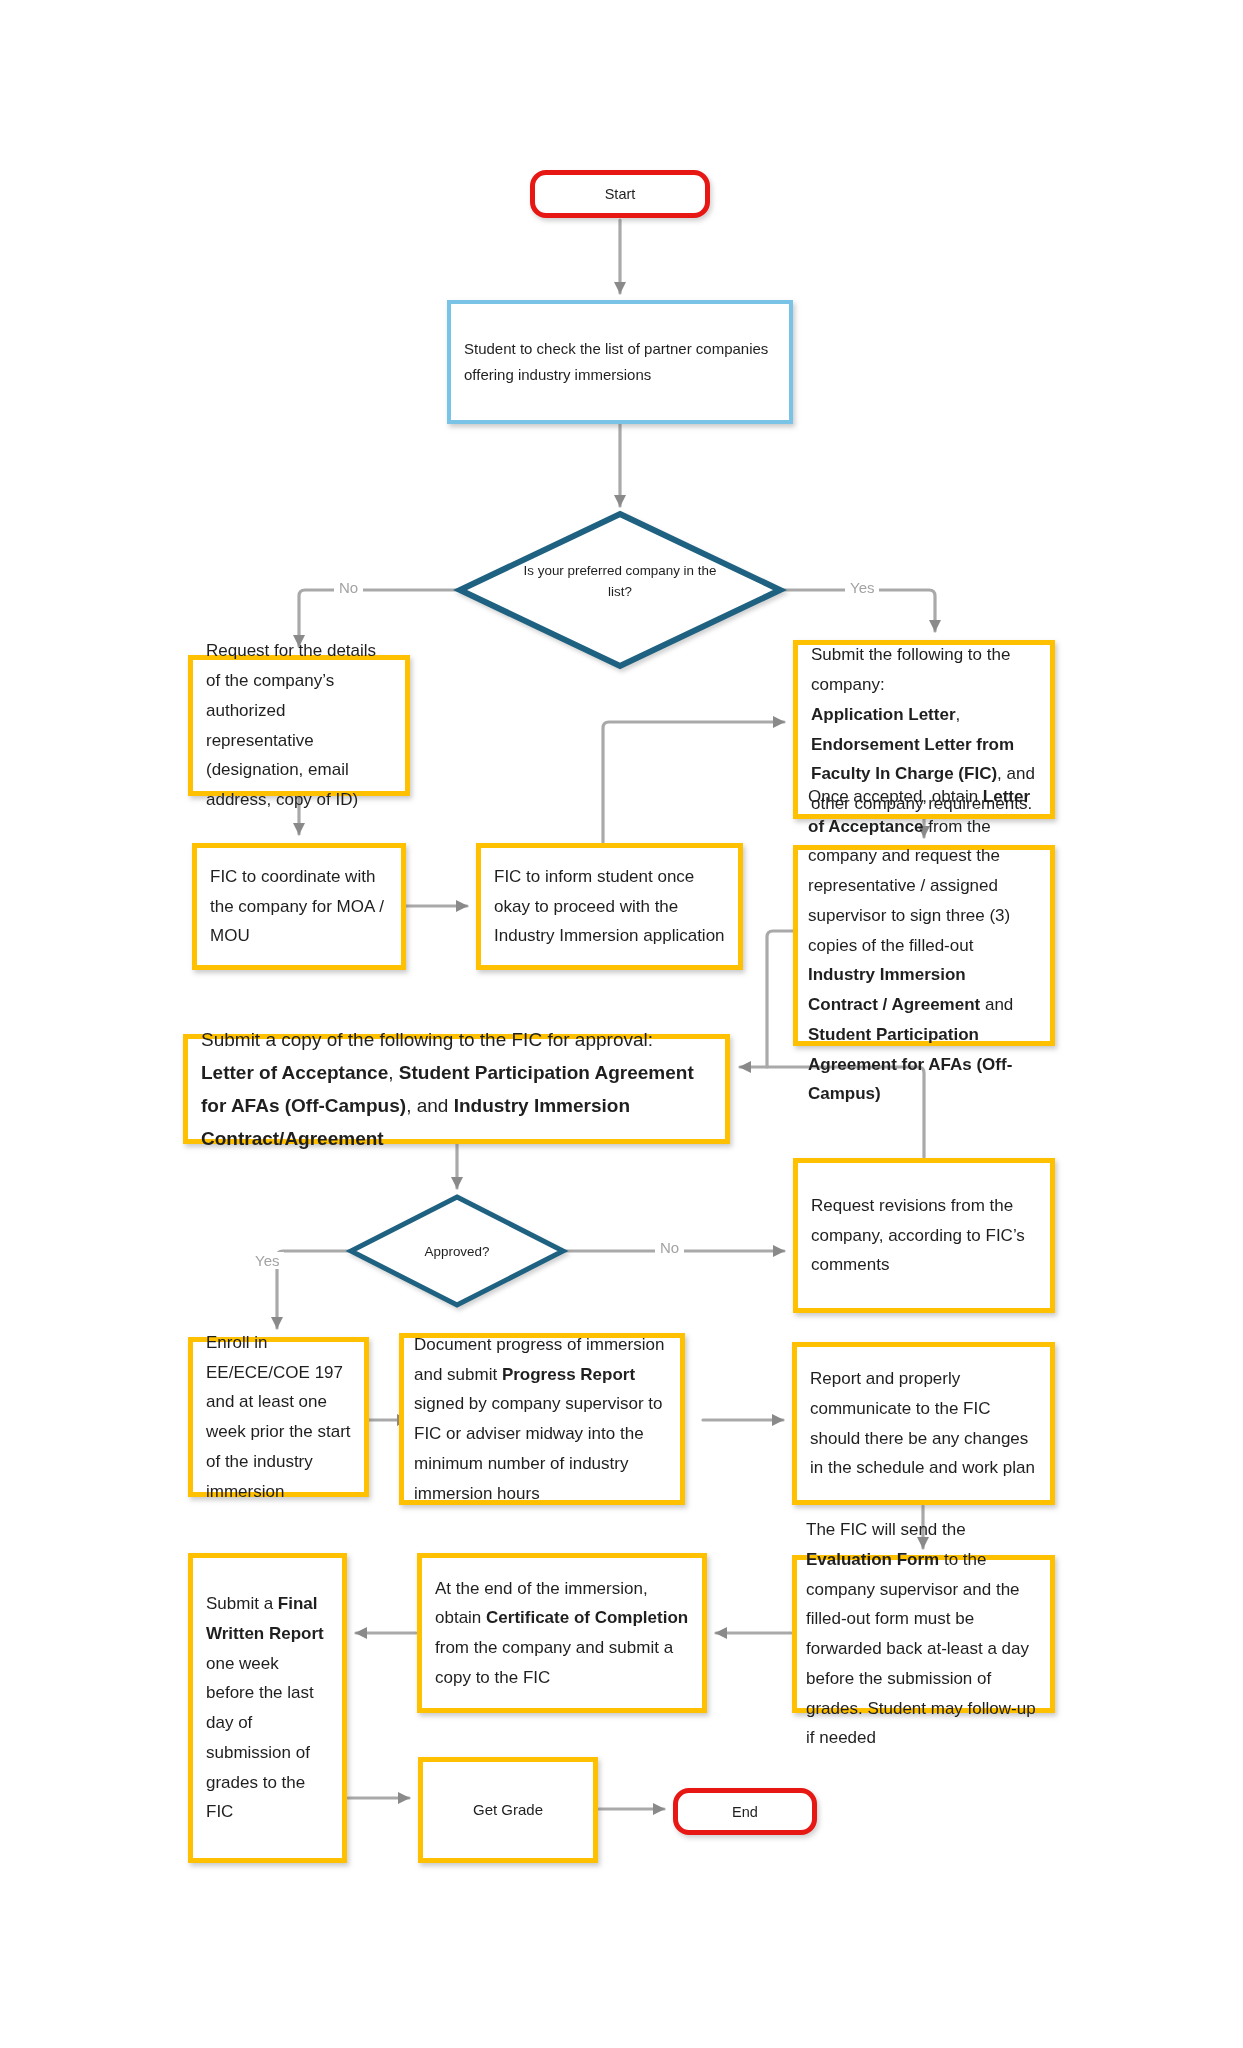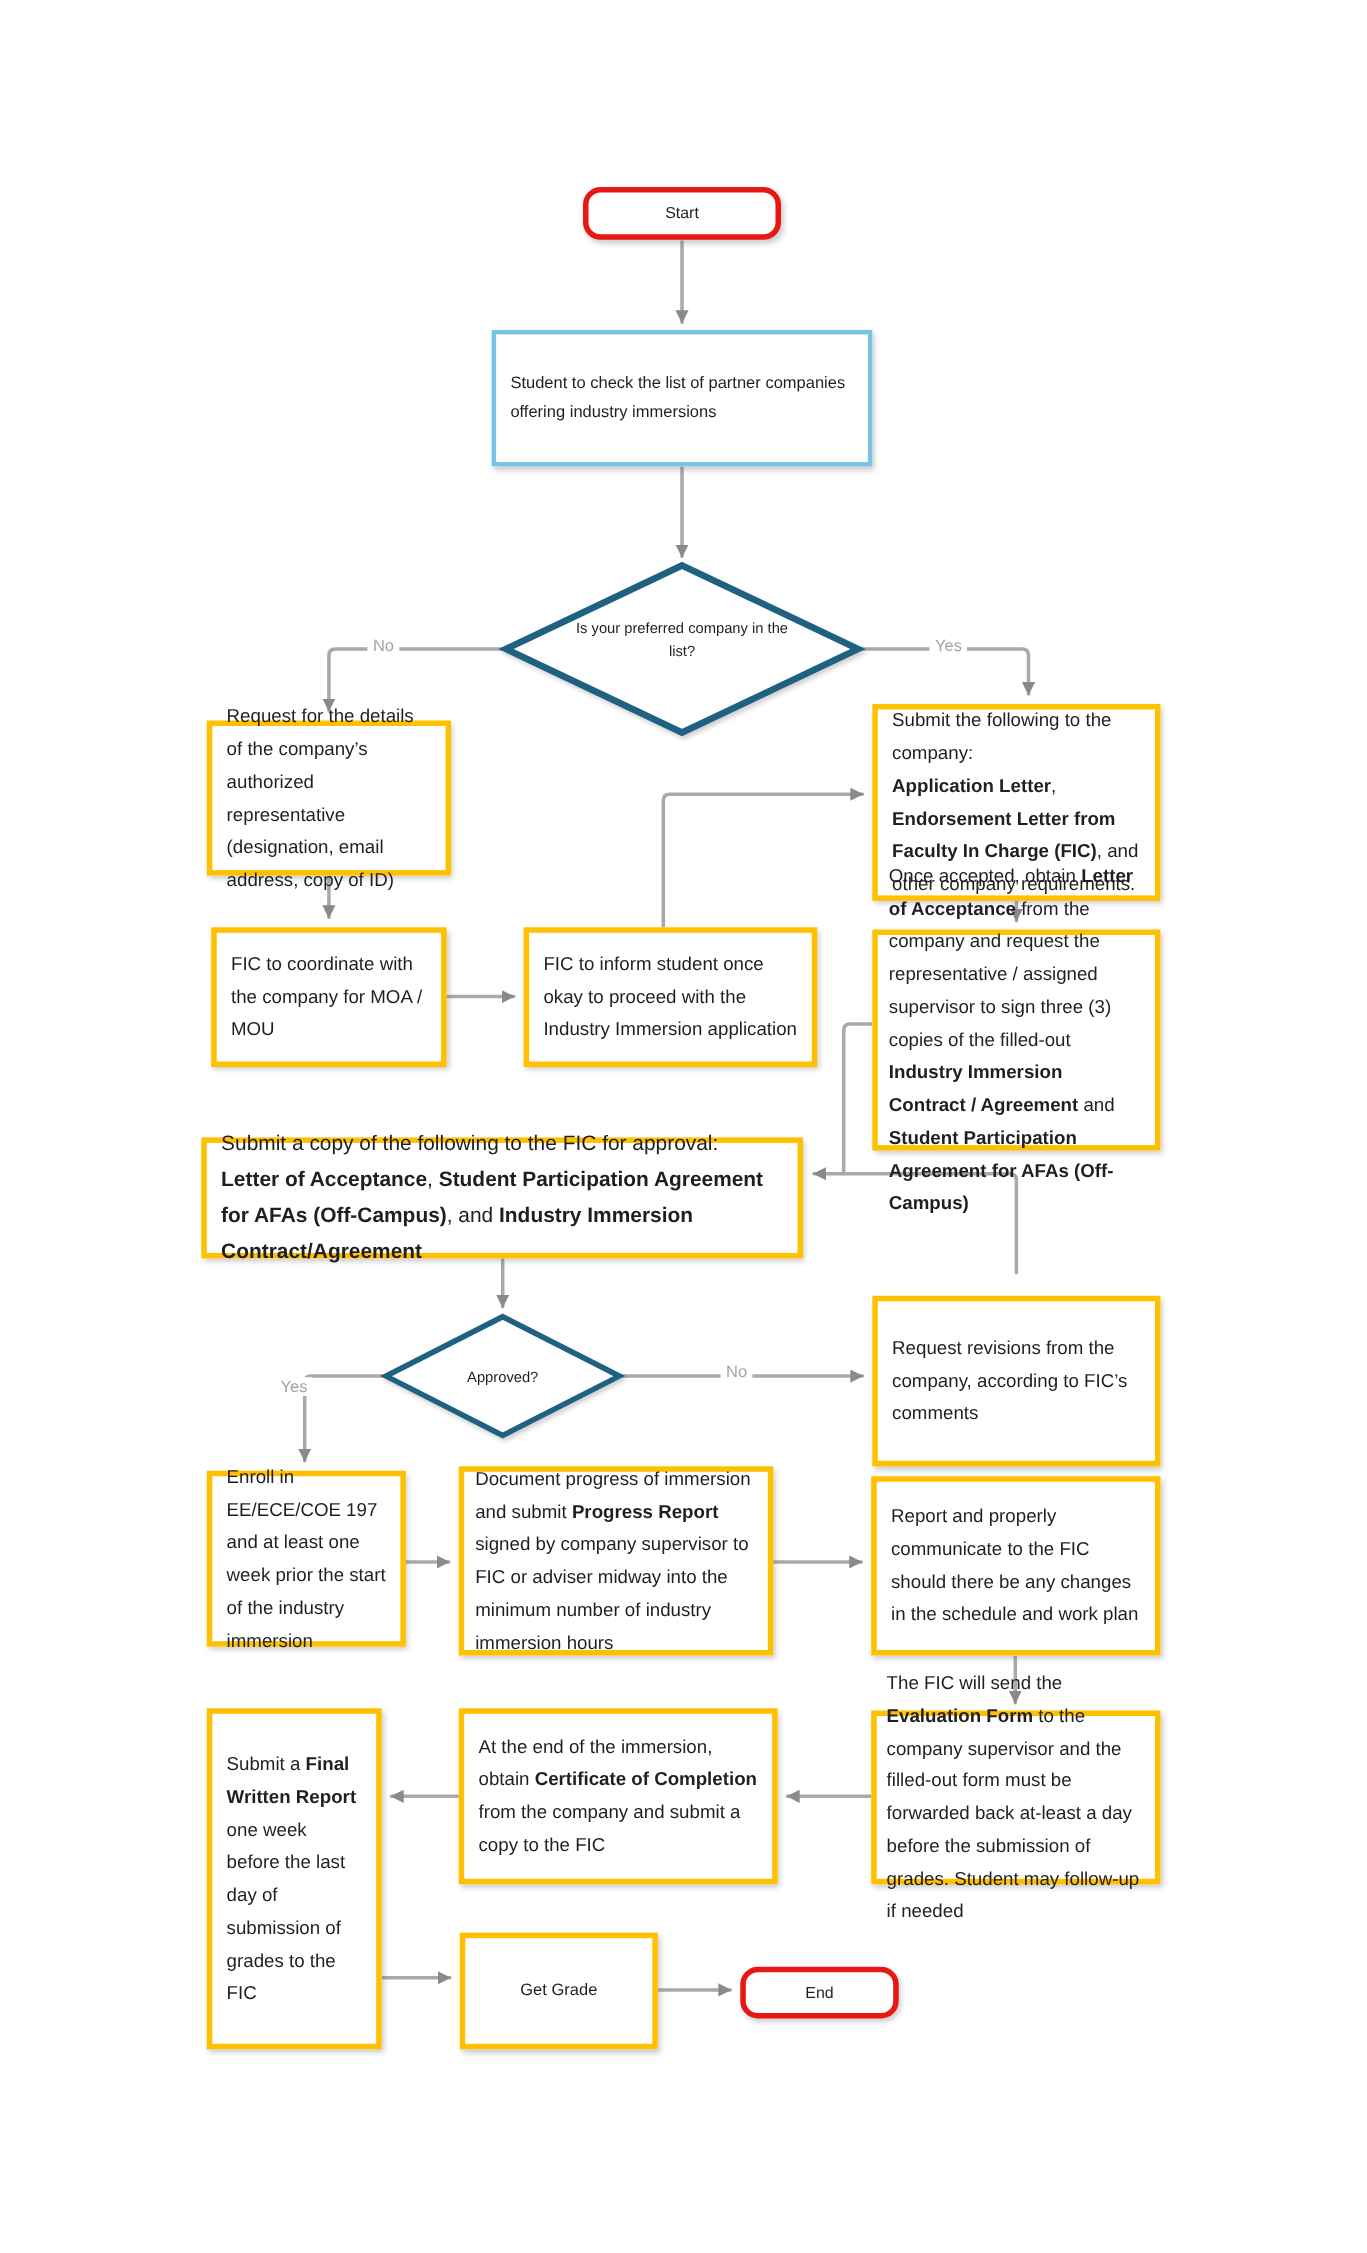--- a/index.html
+++ b/index.html
@@ -111,29 +111,29 @@
 
   <div class="node box" style="left:793px;top:845px;width:262px;height:201px;padding:4px 10px;">
     <div class="rich"><span>Once accepted, obtain </span><span class="b">Letter of Acceptance</span><span> from the company and request the representative / assigned supervisor to sign three (3) copies of the filled-out </span><span class="b">Industry Immersion Contract / Agreement</span><span> and </span><span class="b">Student Participation Agreement for AFAs (Off-Campus)</span></div>
   </div>
 
   <div class="node box" style="left:183px;top:1034px;width:547px;height:110px;font-size:19px;">
     <div class="rich"><span>Submit a copy of the following to the FIC for approval:
 </span><span class="b">Letter of Acceptance</span><span>, </span><span class="b">Student Participation Agreement for AFAs (Off-Campus)</span><span>, and </span><span class="b">Industry Immersion Contract/Agreement</span></div>
   </div>
 
-  <div class="node box" style="left:793px;top:1158px;width:262px;height:155px;margin-top:20px;">
+  <div class="node box" style="left:793px;top:1158px;width:262px;height:155px;">
     <div class="rich"><span>Request revisions from the company, according to FIC’s comments</span></div>
   </div>
 
   <div class="node box" style="left:188px;top:1337px;width:181px;height:160px;">
     <div class="rich"><span>Enroll in EE/ECE/COE 197 and at least one week prior the start of the industry immersion</span></div>
   </div>
 
-  <div class="node box" style="left:417px;top:1333px;width:286px;height:172px;padding:4px 10px;">
+  <div class="node box" style="left:399px;top:1333px;width:286px;height:172px;padding:4px 10px;">
     <div class="rich"><span>Document progress of immersion and submit </span><span class="b">Progress Report</span><span> signed by company supervisor to FIC or adviser midway into the minimum number of industry immersion hours</span></div>
   </div>
 
   <div class="node box" style="left:792px;top:1342px;width:263px;height:163px;">
     <div class="rich"><span>Report and properly communicate to the FIC should there be any changes in the schedule and work plan</span></div>
   </div>
 
   <div class="node box" style="left:792px;top:1555px;width:263px;height:158px;padding:4px 9px;">
     <div class="rich"><span>The FIC will send the </span><span class="b">Evaluation Form</span><span> to the company supervisor and the filled-out form must be forwarded back at-least a day before the submission of grades. Student may follow-up if needed</span></div>
   </div>

